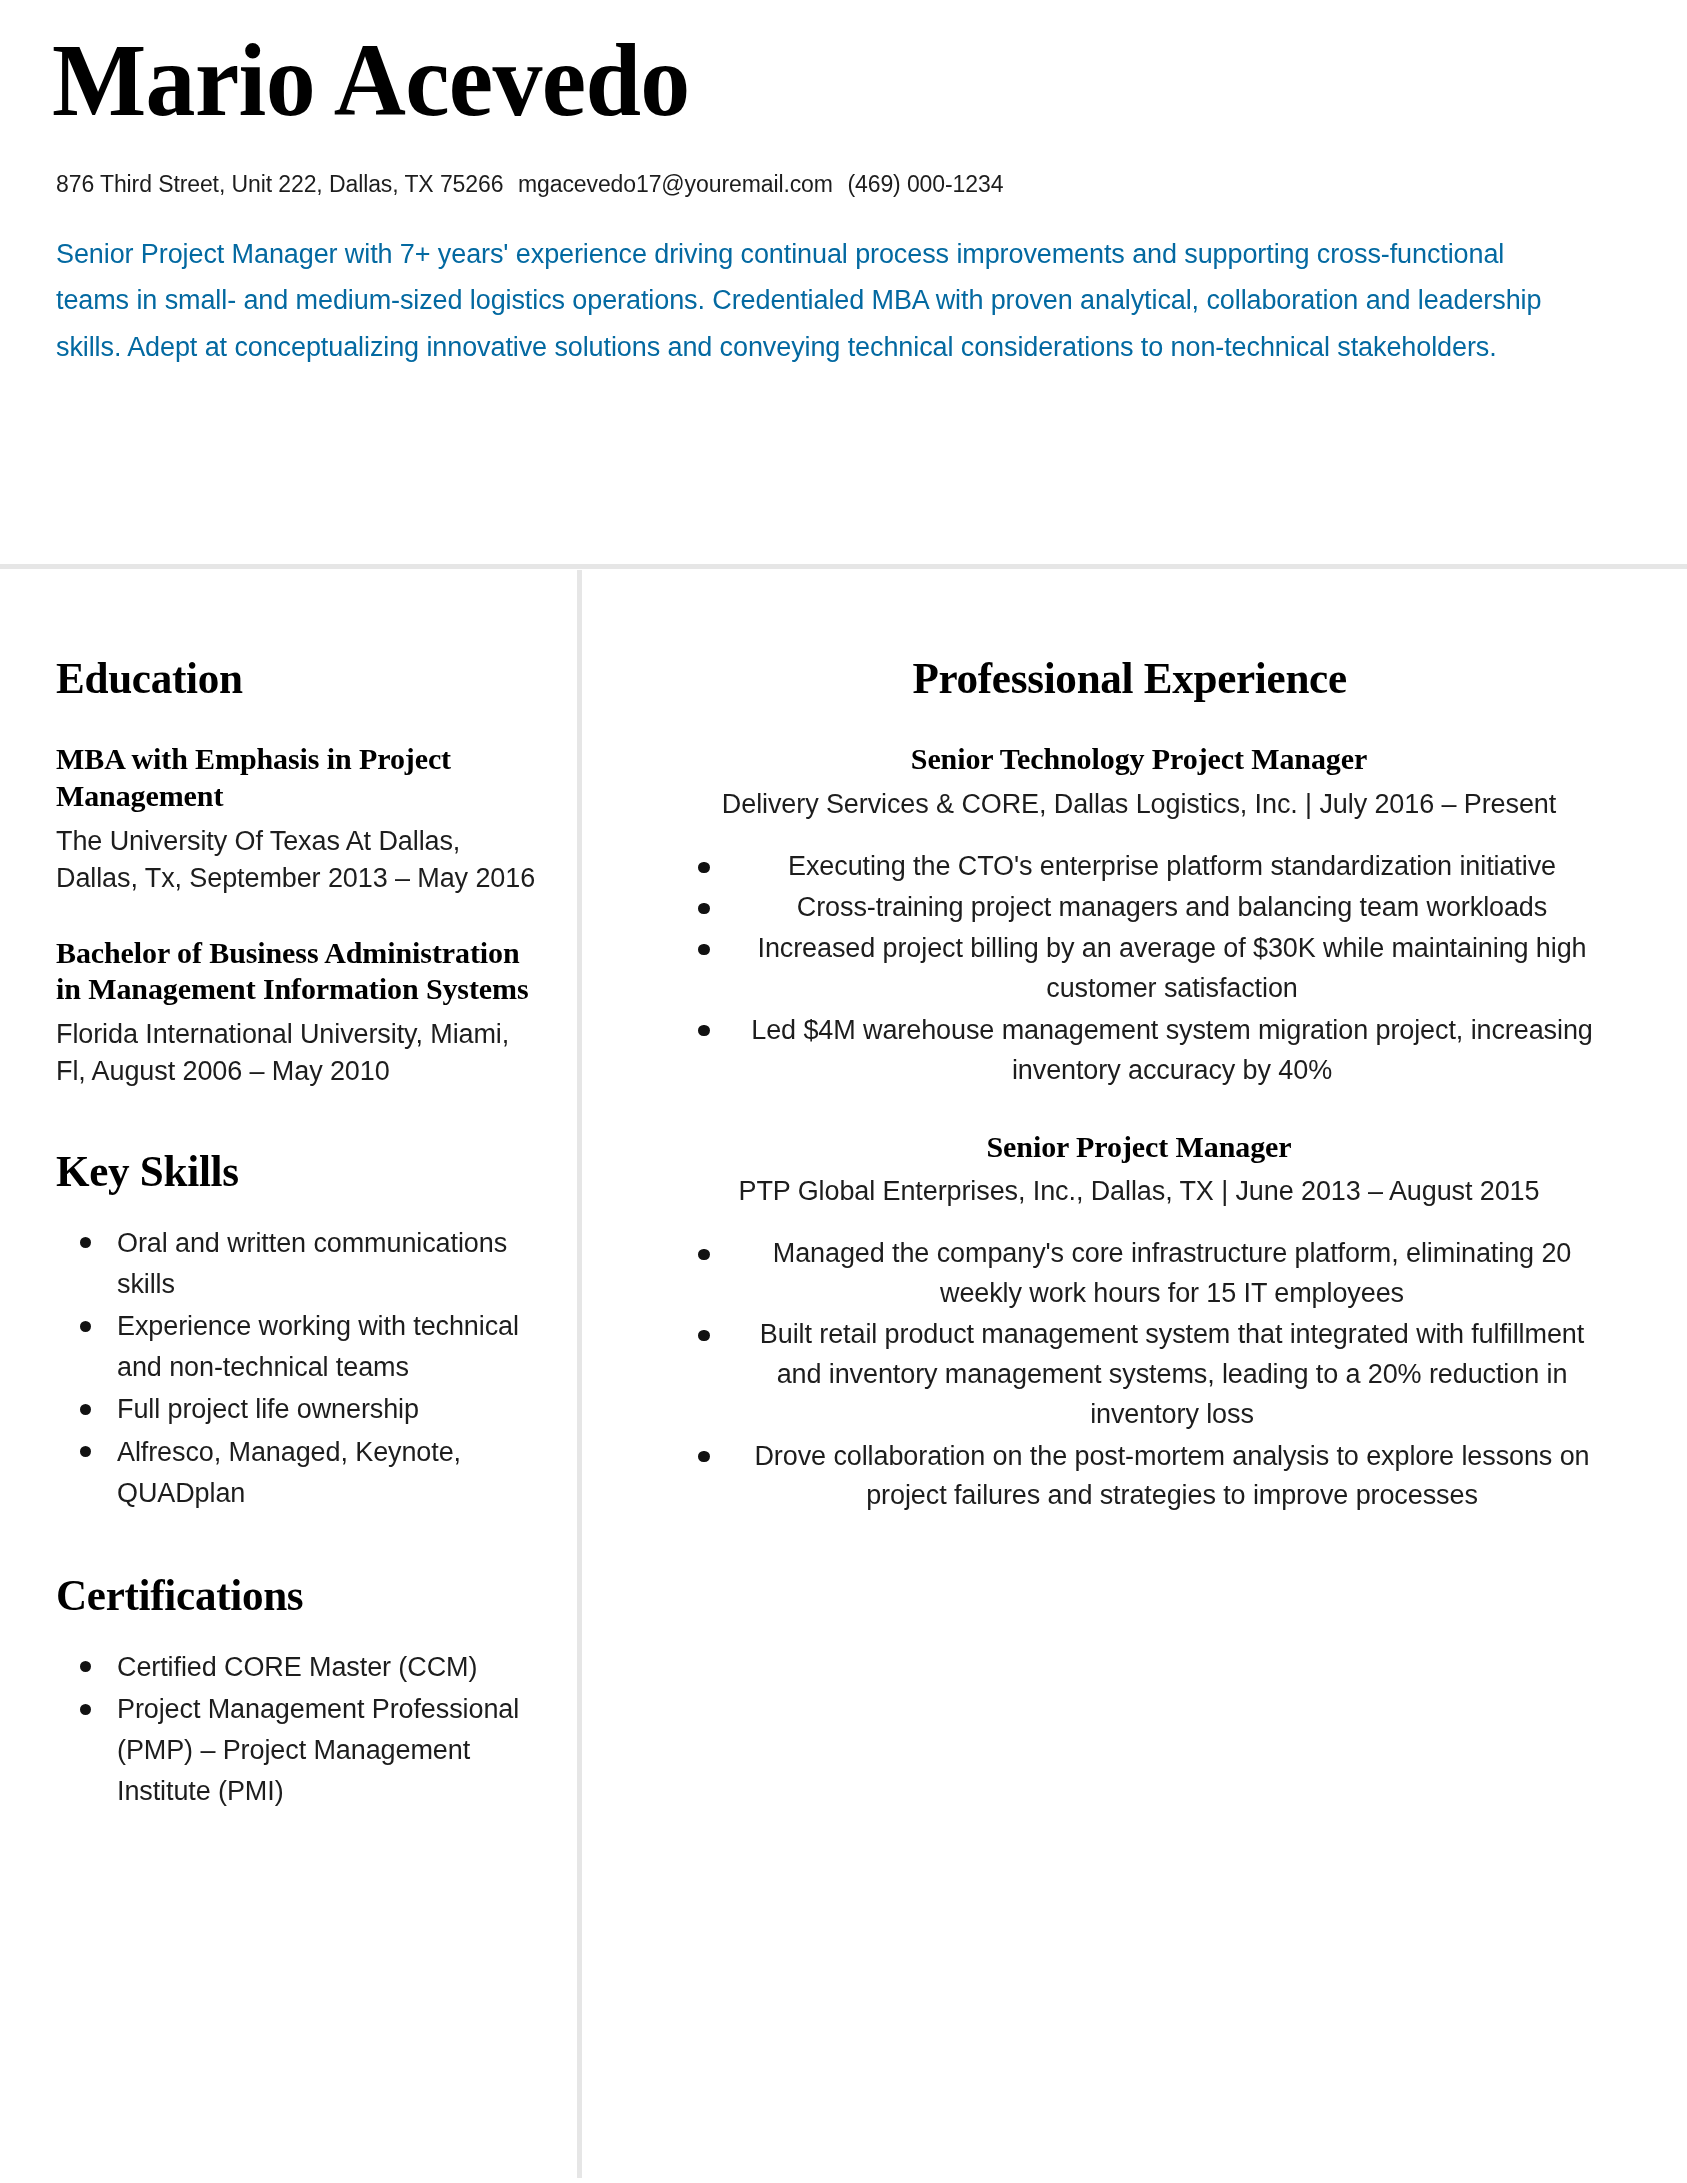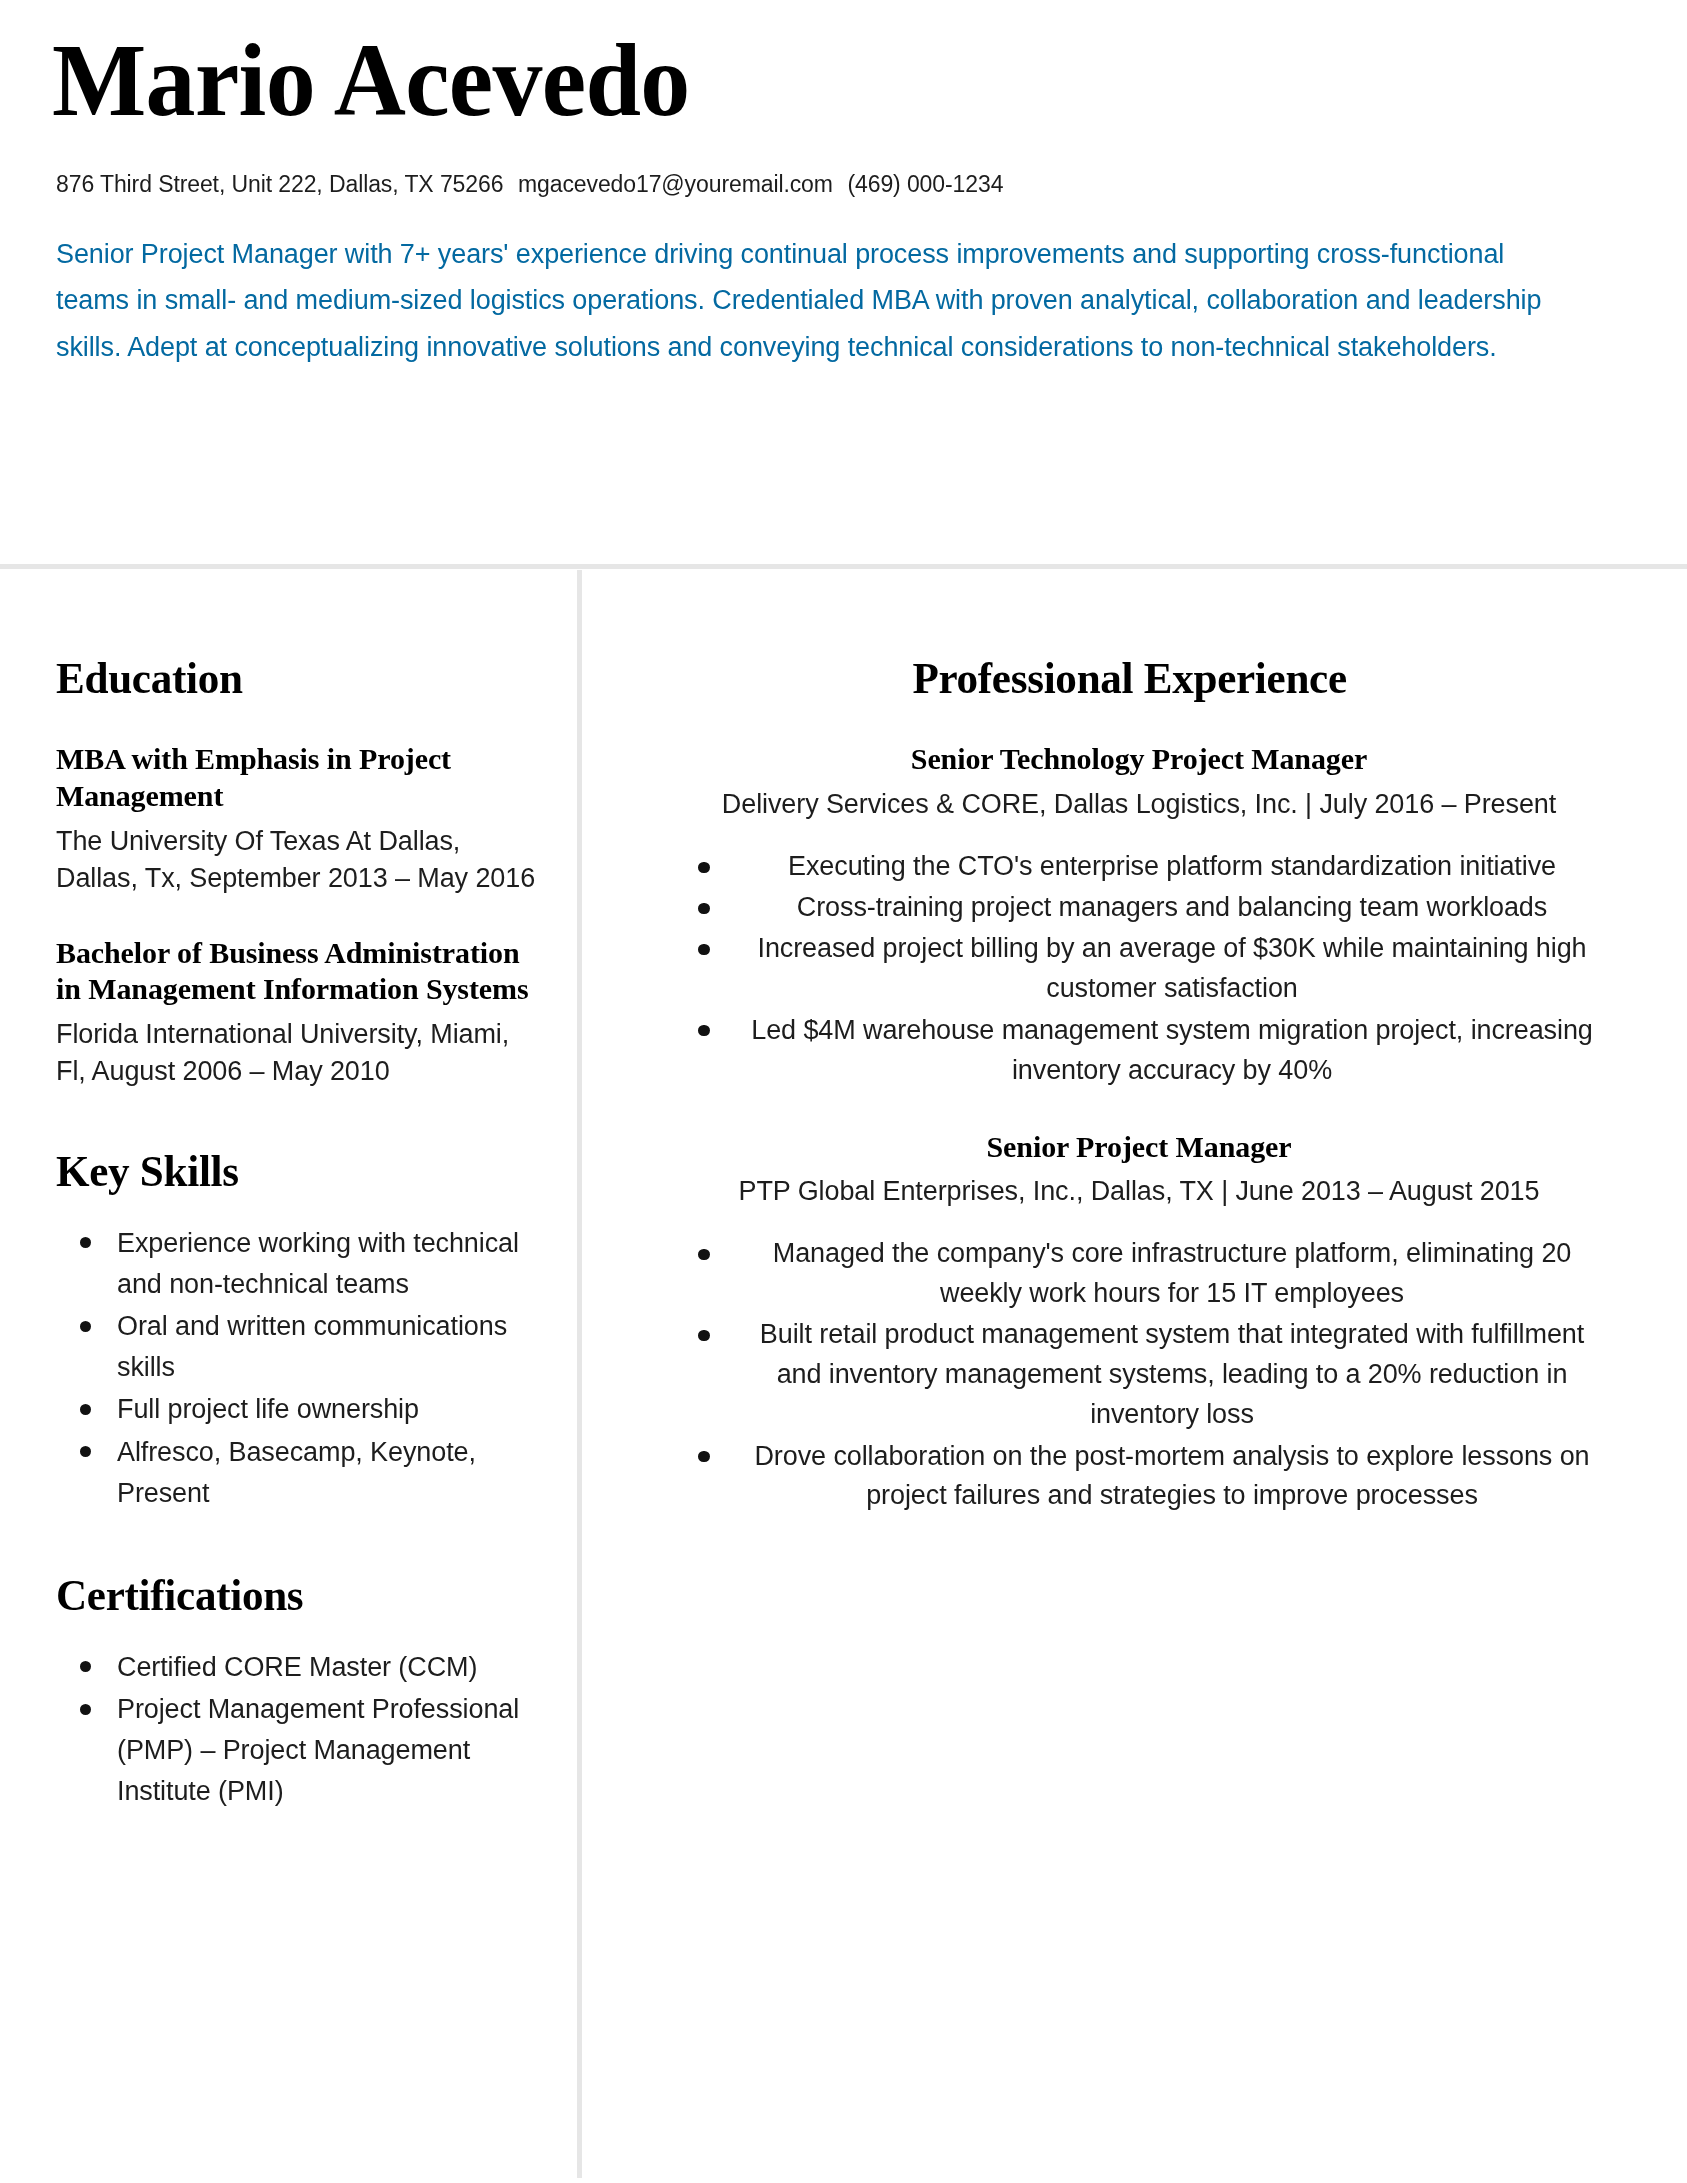--- a/index.html
+++ b/index.html
@@ -207,24 +207,24 @@
       </div>
 
       <div>
         <h3 class="entry-title">Bachelor of Business Administration in Management Information Systems</h3>
         <div class="entry-meta">Florida International University, Miami, Fl, August 2006 – May 2010</div>
       </div>
 
       <h2 class="section-title">Key Skills</h2>
 
       <ul class="bullets skills-list">
+        <li><span class="dot"></span><span>Oral and written communications skills</span></li>
         <li><span class="dot"></span><span>Experience working with technical and non-technical teams</span></li>
-        <li><span class="dot"></span><span>Oral and written communications skills</span></li>
         <li><span class="dot"></span><span>Full project life ownership</span></li>
-        <li><span class="dot"></span><span>Alfresco, Basecamp, Keynote, Present</span></li>
+        <li><span class="dot"></span><span>Alfresco, Managed, Keynote, QUADplan</span></li>
       </ul>
 
       <h2 class="section-title">Certifications</h2>
 
       <ul class="bullets certs-list">
         <li><span class="dot"></span><span>Certified CORE Master (CCM)</span></li>
         <li><span class="dot"></span><span>Project Management Professional (PMP) – Project Management Institute (PMI)</span></li>
       </ul>
 
     </div>

